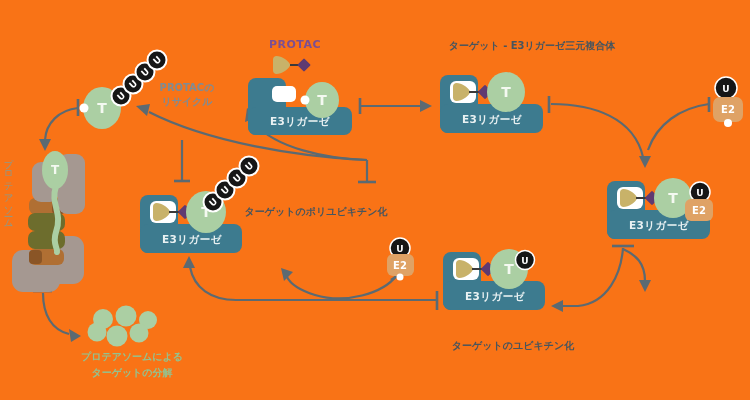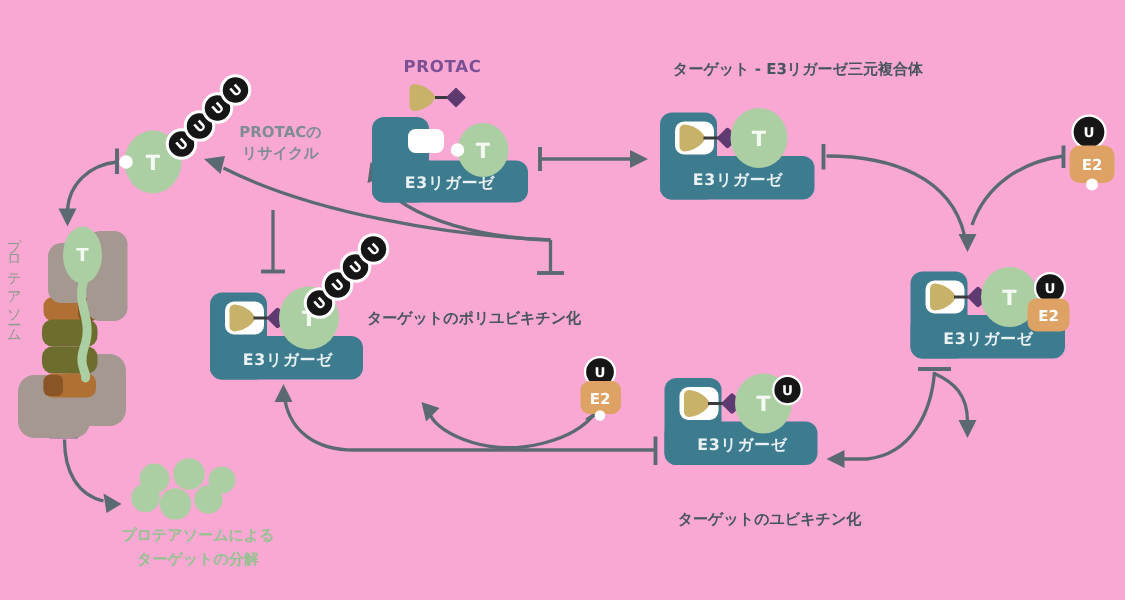--- a/index.html
+++ b/index.html
@@ -1,16 +1,16 @@
 <!DOCTYPE html>
 <html><head>
 <meta charset="utf-8">
 <style>
   html,body{margin:0;padding:0;background:#ffffff;}
-  .stage{position:relative;width:750px;height:400px;background:#f9a8d4;overflow:hidden;
+  .stage{position:relative;width:750px;height:400px;background:#f97316;overflow:hidden;
          font-family:"DejaVu Sans",sans-serif;}
   svg{display:block}
   text{font-family:"DejaVu Sans",sans-serif;}
   .e3-label{font-size:10.5px;font-weight:bold;fill:#e9f1f2;letter-spacing:.5px;}
   .t-letter{font-size:14px;font-weight:bold;fill:#f4f9f1;}
   .t-letter-sm{font-size:12px;font-weight:bold;fill:#f4f9f1;}
   .u-letter{font-size:9px;font-weight:bold;fill:#ffffff;}
   .e2-letter{font-size:10px;font-weight:bold;fill:#ffffff;}
   .caption{font-size:10px;fill:#47555e;font-weight:bold;}
   .caption-light{font-size:10px;fill:#7f8c94;font-weight:bold;}

